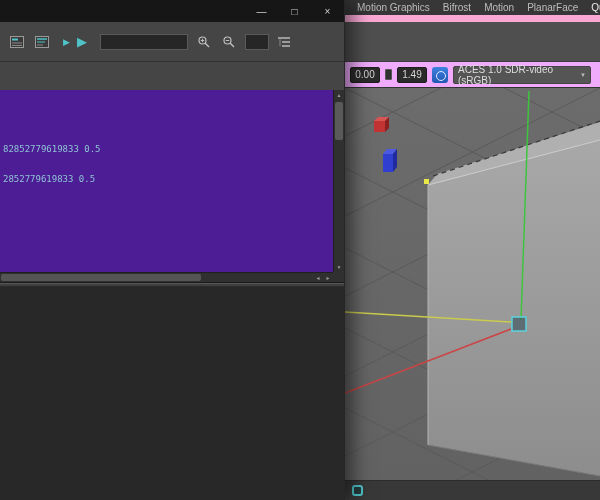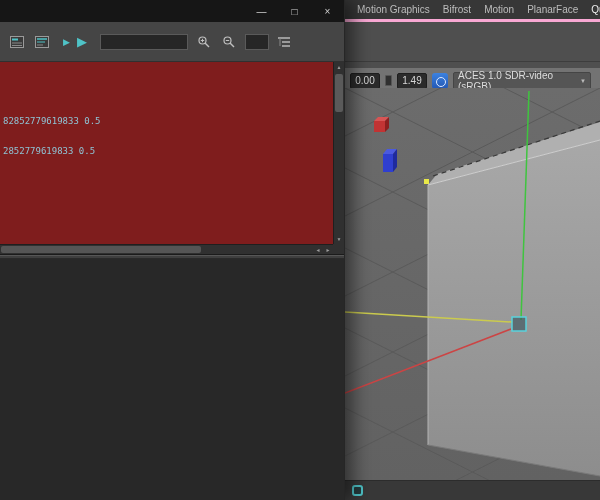--- a/index.html
+++ b/index.html
@@ -4,28 +4,28 @@
 <style>
   * { margin:0; padding:0; box-sizing:border-box; }
   html,body { background:#222; }
   body { font-family:"Liberation Sans", sans-serif; }
   .stage { position:relative; width:600px; height:500px; overflow:hidden; background:#4f4f4f; }
 
   
   .maya { position:absolute; inset:0; }
   .shelf-tabs { position:absolute; left:345px; right:0; top:0; height:22px; background:#373737;
     display:flex; align-items:center; gap:13px; padding-left:12px; font-size:10px; color:#bdbdbd;
-    white-space:nowrap; overflow:hidden; border-bottom:3px solid #f9a8d4; }
+    white-space:nowrap; overflow:hidden; border-bottom:7px solid #f9a8d4; }
   .shelf-tab { cursor:default; }
   .shelf-tab.active { color:#ececec; }
   .shelf-body { position:absolute; left:345px; right:0; top:22px; height:40px; background:#4f4f4f;
     border-bottom:1px solid #3d3d3d; }
-  .vp-bar { position:absolute; left:345px; right:0; top:62px; height:26px; background:#737373;
+  .vp-bar { position:absolute; left:345px; right:0; top:62px; height:26px; background:#f0abfc;
     display:flex; align-items:center; gap:5px; padding:0 5px; font-size:10px; color:#cfcfcf;
-    border-bottom:1px solid #333; overflow:hidden;margin-top:6px; }
+    border-bottom:1px solid #333; overflow:hidden; }
   .vp-field { background:#2b2b2b; border:1px solid #1e1e1e; border-radius:2px; height:16px;
     min-width:30px; display:flex; align-items:center; justify-content:center; color:#d6d6d6; }
   .vp-mini { width:7px; height:11px; background:#303030; border:1px solid #565656; border-radius:1px; }
   .cm-icon { width:16px; height:16px; border-radius:3px; background:linear-gradient(#3c82e0,#2257b4);
     position:relative; flex:0 0 auto; }
   .cm-icon::after { content:""; position:absolute; left:4px; top:4px; width:8px; height:8px;
     border-radius:50%; border:1.5px solid #dce8ff; }
   .vp-dropdown { background:#555; border:1px solid #454545; border-radius:2px; height:18px; width:138px;
     display:flex; align-items:center; justify-content:space-between; padding:0 4px; color:#ddd;gap:19px; }
   .dd-arrow { font-size:6px; color:#bbb; margin-left:4px; }
@@ -46,21 +46,21 @@
   .toolbar { height:40px; background:#454545; border-bottom:1px solid #303030; display:flex;
     align-items:center; padding:0 8px; gap:7px; flex:0 0 auto; }
   .tb-icon { width:18px; height:18px; display:flex; align-items:center; justify-content:center; }
   .play-sm { color:#4fc3c7; font-size:9px; margin-left:5px; }
   .play-lg { color:#4fc3c7; font-size:13px; }
   .search-input { width:88px; height:16px; margin-left:6px; background:#262626; border:1px solid #5a5a5a;
     color:#ddd; font-size:10px; padding:0 3px; }
   .tb-field { width:24px; height:16px; background:#262626; border:1px solid #5a5a5a; color:#ddd;
     font-size:10px; padding:0 2px; }
 
-  .output { position:relative; height:193px; background:#7f1d1d; border-bottom:1px solid #1b1b1b; flex:0 0 auto; overflow:hidden; }
+  .output { position:relative; height:193px; background:#4c1d95; border-bottom:1px solid #1b1b1b; flex:0 0 auto; overflow:hidden;margin-top:28px; }
   .out-lines { position:absolute; inset:0 12px 10px 0; padding:34px 0 0 3px;
     font-family:"DejaVu Sans Mono", monospace; font-size:9px; line-height:10px; color:#8fc3d4;
     white-space:pre; overflow:hidden; }
   .vscroll { position:absolute; right:0; top:0; bottom:10px; width:11px; background:#303030;
     border-left:1px solid #1f1f1f; }
   .sarrow { height:10px; display:flex; align-items:center; justify-content:center; font-size:5px; color:#9a9a9a; }
   .sarrow.down { position:absolute; bottom:0; left:0; right:0; }
   .vthumb { position:absolute; left:1px; right:1px; top:12px; height:38px; background:#5a5a5a; border-radius:2px; }
   .hscroll { position:absolute; left:0; right:11px; bottom:0; height:10px; background:#303030;
     border-top:1px solid #1f1f1f; }

